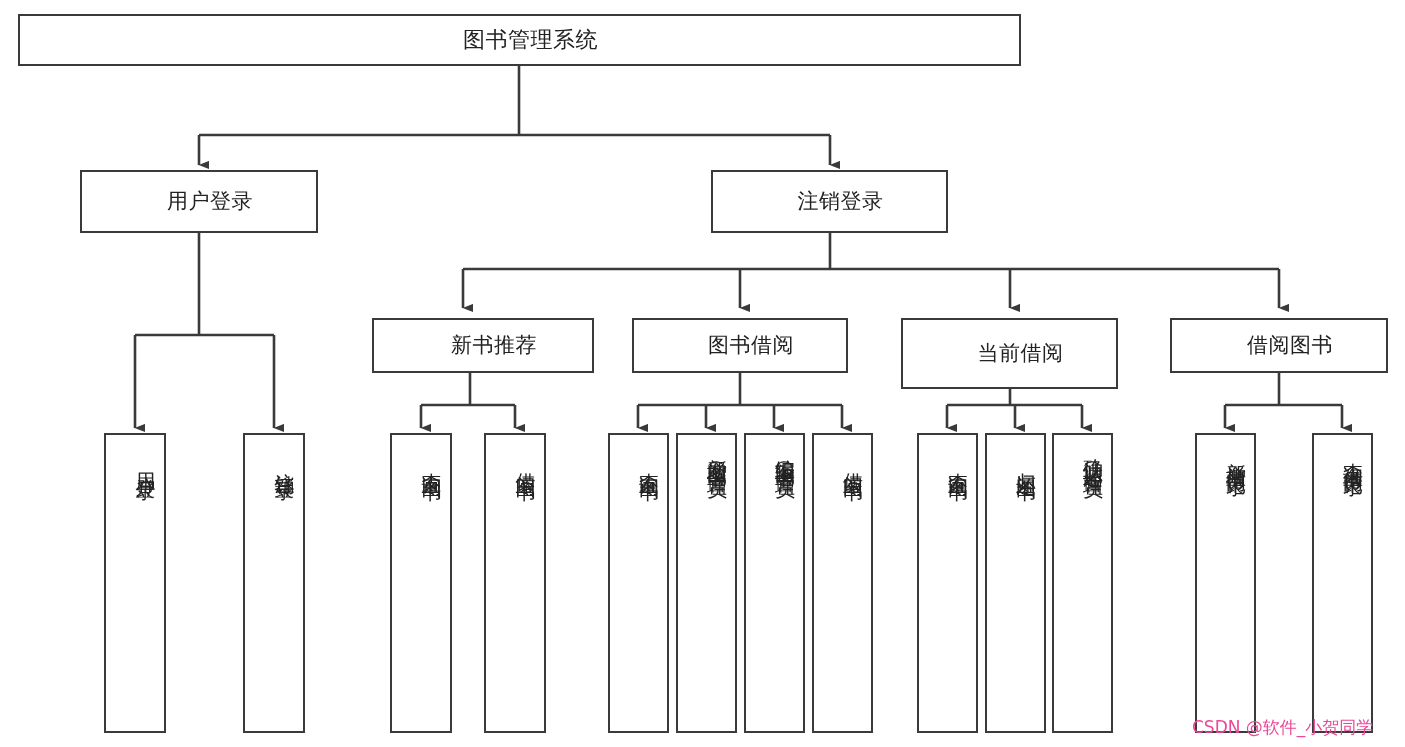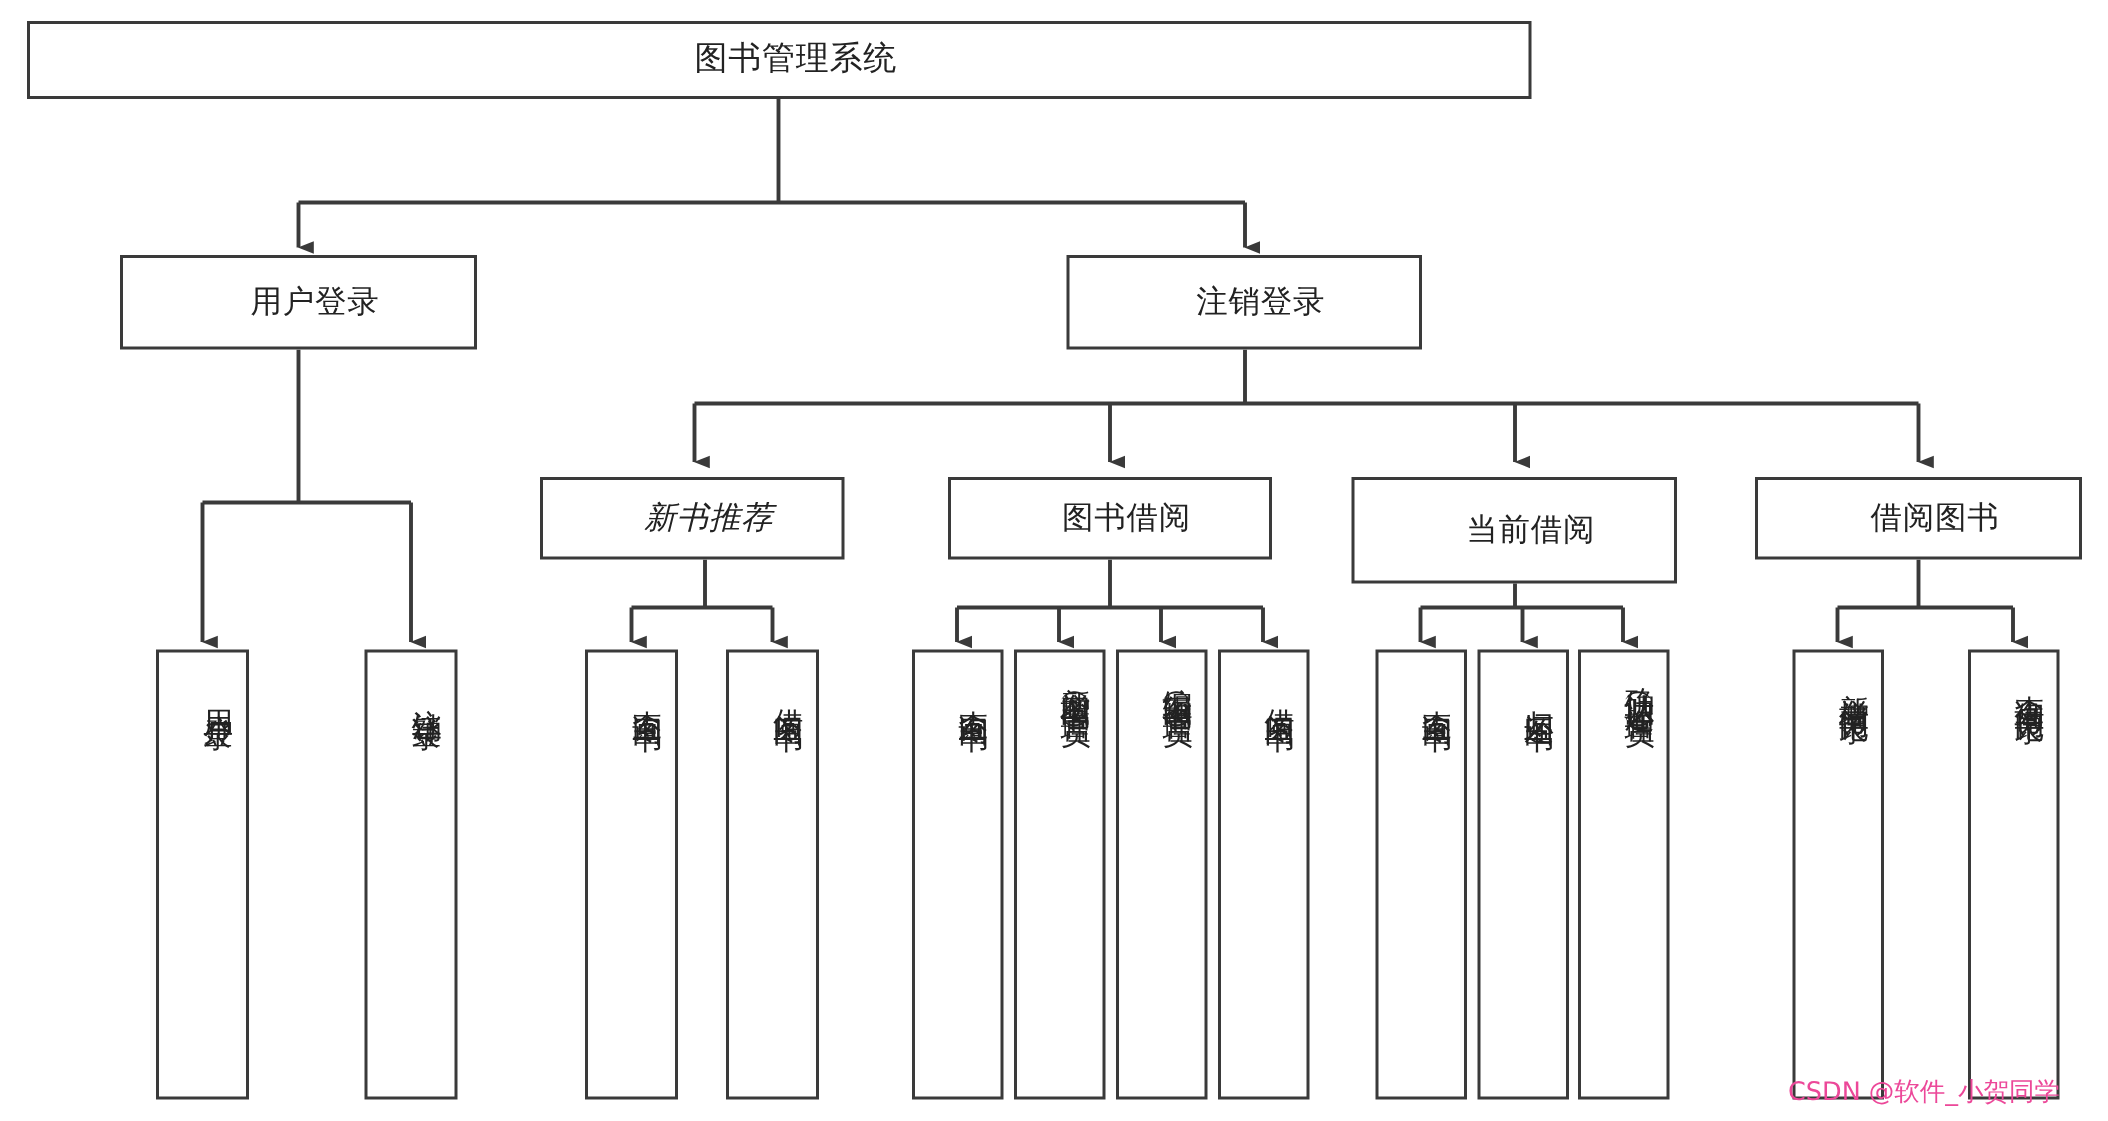--- a/index.html
+++ b/index.html
@@ -134,21 +134,21 @@
     <span class="node-label">图书管理系统</span>
   </div>
 
   <div class="node horiz" style="left:80px; top:170px; width:238px; height:63px;">
     <span class="node-label">用户登录</span>
   </div>
   <div class="node horiz" style="left:711px; top:170px; width:237px; height:63px;">
     <span class="node-label">注销登录</span>
   </div>
 
-  <div class="node horiz" style="left:360px; top:318px; width:203px; height:55px;font-style:italic;">
+  <div class="node horiz" style="left:372px; top:318px; width:222px; height:55px;">
     <span class="node-label">新书推荐</span>
   </div>
   <div class="node horiz" style="left:632px; top:318px; width:216px; height:55px;">
     <span class="node-label">图书借阅</span>
   </div>
   <div class="node horiz" style="left:901px; top:318px; width:217px; height:71px;">
     <span class="node-label">当前借阅</span>
   </div>
   <div class="node horiz" style="left:1170px; top:318px; width:218px; height:55px;">
     <span class="node-label">借阅图书</span>

